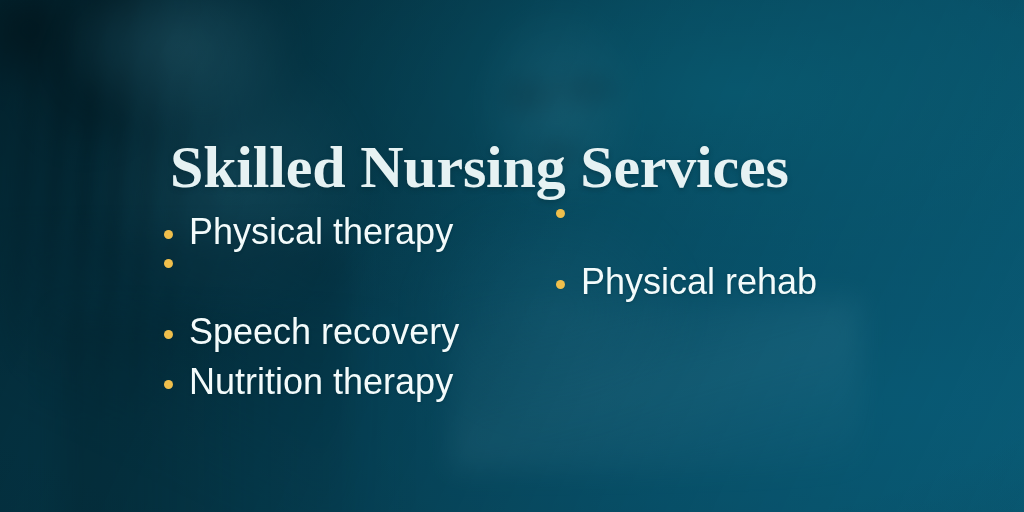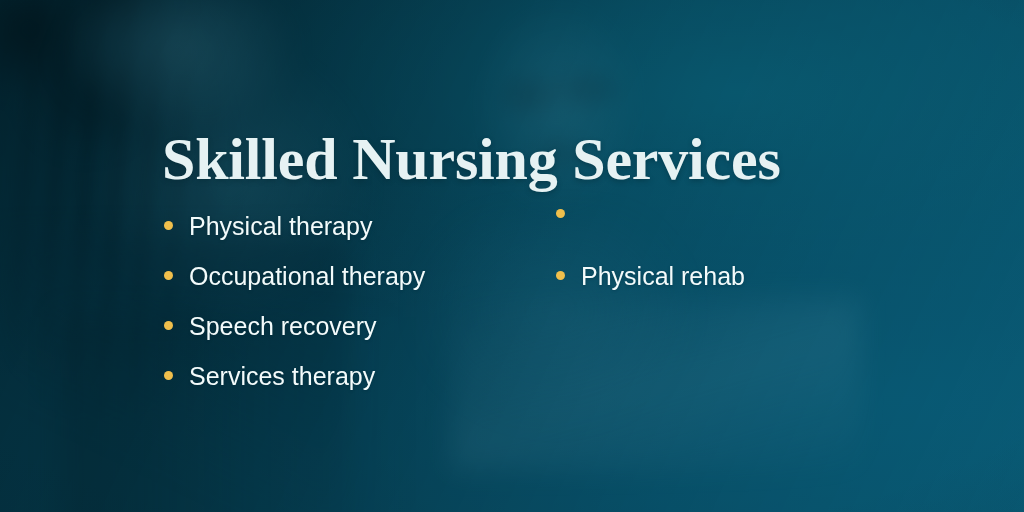--- a/index.html
+++ b/index.html
@@ -144,21 +144,21 @@
     left: 162px;
     top: 0;
     width: 780px;
     height: 100%;
   }
 
   .headline {
     position: absolute;
     top: 127px;
     left: 0;
-    margin: 0;
+    margin: 8px;
     font-family: "Liberation Serif", "DejaVu Serif", serif;
     font-weight: 700;
     font-size: 60px;
     line-height: 1.08;
     letter-spacing: -0.2px;
     color: #e6f2f3;
     white-space: nowrap;
     text-shadow: 0 2px 5px rgba(2,38,48,0.40);
   }
 
@@ -190,21 +190,21 @@
     height: 9px;
     border-radius: 50%;
     background: #f0bf4c;
     margin-right: 16px;
     position: relative;
     top: -5px;
   }
 
   .bullet-label {
     font-family: "Liberation Sans", sans-serif;
-    font-size: 25px;
+    font-size: 36px;
     font-weight: 400;
     line-height: 1;
     color: #f3fbfb;
     white-space: nowrap;
     text-shadow: 0 1px 3px rgba(2,38,48,0.30);
   }
 </style>
 </head>
 <body>
 
@@ -230,31 +230,30 @@
 
       <div class="col col-left">
 
         <div class="bullet-row">
           <span class="bullet-dot"></span>
           <span class="bullet-label">Physical therapy</span>
         </div>
 
         <div class="bullet-row">
           <span class="bullet-dot"></span>
-          <span class="bullet-label">Occupational therapy</span>
         </div>
 
         <div class="bullet-row">
           <span class="bullet-dot"></span>
           <span class="bullet-label">Speech recovery</span>
         </div>
 
         <div class="bullet-row">
           <span class="bullet-dot"></span>
-          <span class="bullet-label">Services therapy</span>
+          <span class="bullet-label">Nutrition therapy</span>
         </div>
 
       </div>
 
       <div class="col col-right">
 
         <div class="bullet-row">
           <span class="bullet-dot"></span>
         </div>
 

